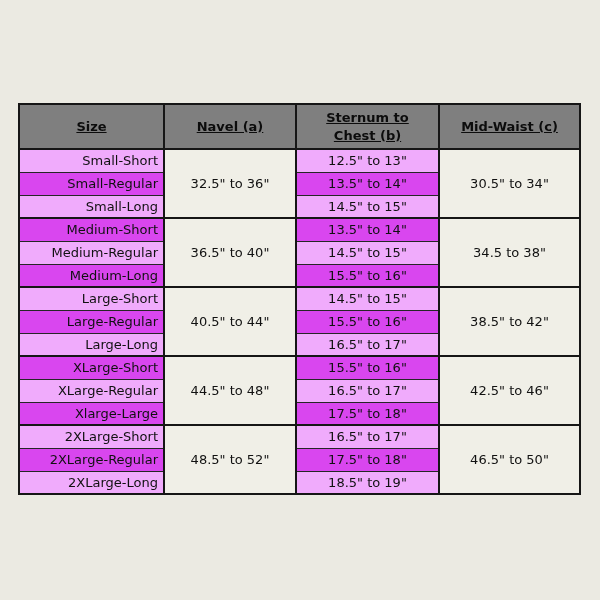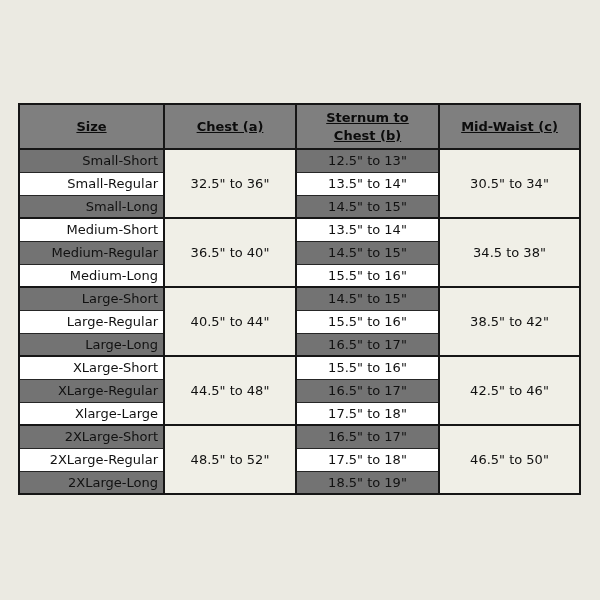--- a/index.html
+++ b/index.html
@@ -58,38 +58,38 @@
   td.group-start { border-top: 2px solid #161616; }
   td.size-cell {
     text-align: right;
     padding-right: 5px;
   }
   td.val-cell { text-align: center; }
   td.merged-cell {
     text-align: center;
     background: #f0efe7;
   }
-  .shade-a { background: #737373; }
-  .shade-b { background: #ffffff; }
+  .shade-a { background: #f0abfc; }
+  .shade-b { background: #d946ef; }
 </style>
 </head>
 <body>
 
 <div class="page">
   <table class="size-chart">
     <colgroup>
       <col class="c1">
         <col class="c2">
         <col class="c3">
         <col class="c4">
     </colgroup>
     <thead>
       <tr class="header-row">
         <th>Size</th>
-        <th>Chest (a)</th>
+        <th>Navel (a)</th>
         <th>Sternum to Chest (b)</th>
         <th>Mid-Waist (c)</th>
       </tr>
     </thead>
     <tbody>
 
       <tr>
         <td class="size-cell shade-a group-start">Small-Short</td>
         <td class="merged-cell group-start" rowspan="3">32.5" to 36"</td>
         <td class="val-cell shade-a group-start">12.5" to 13"</td>

